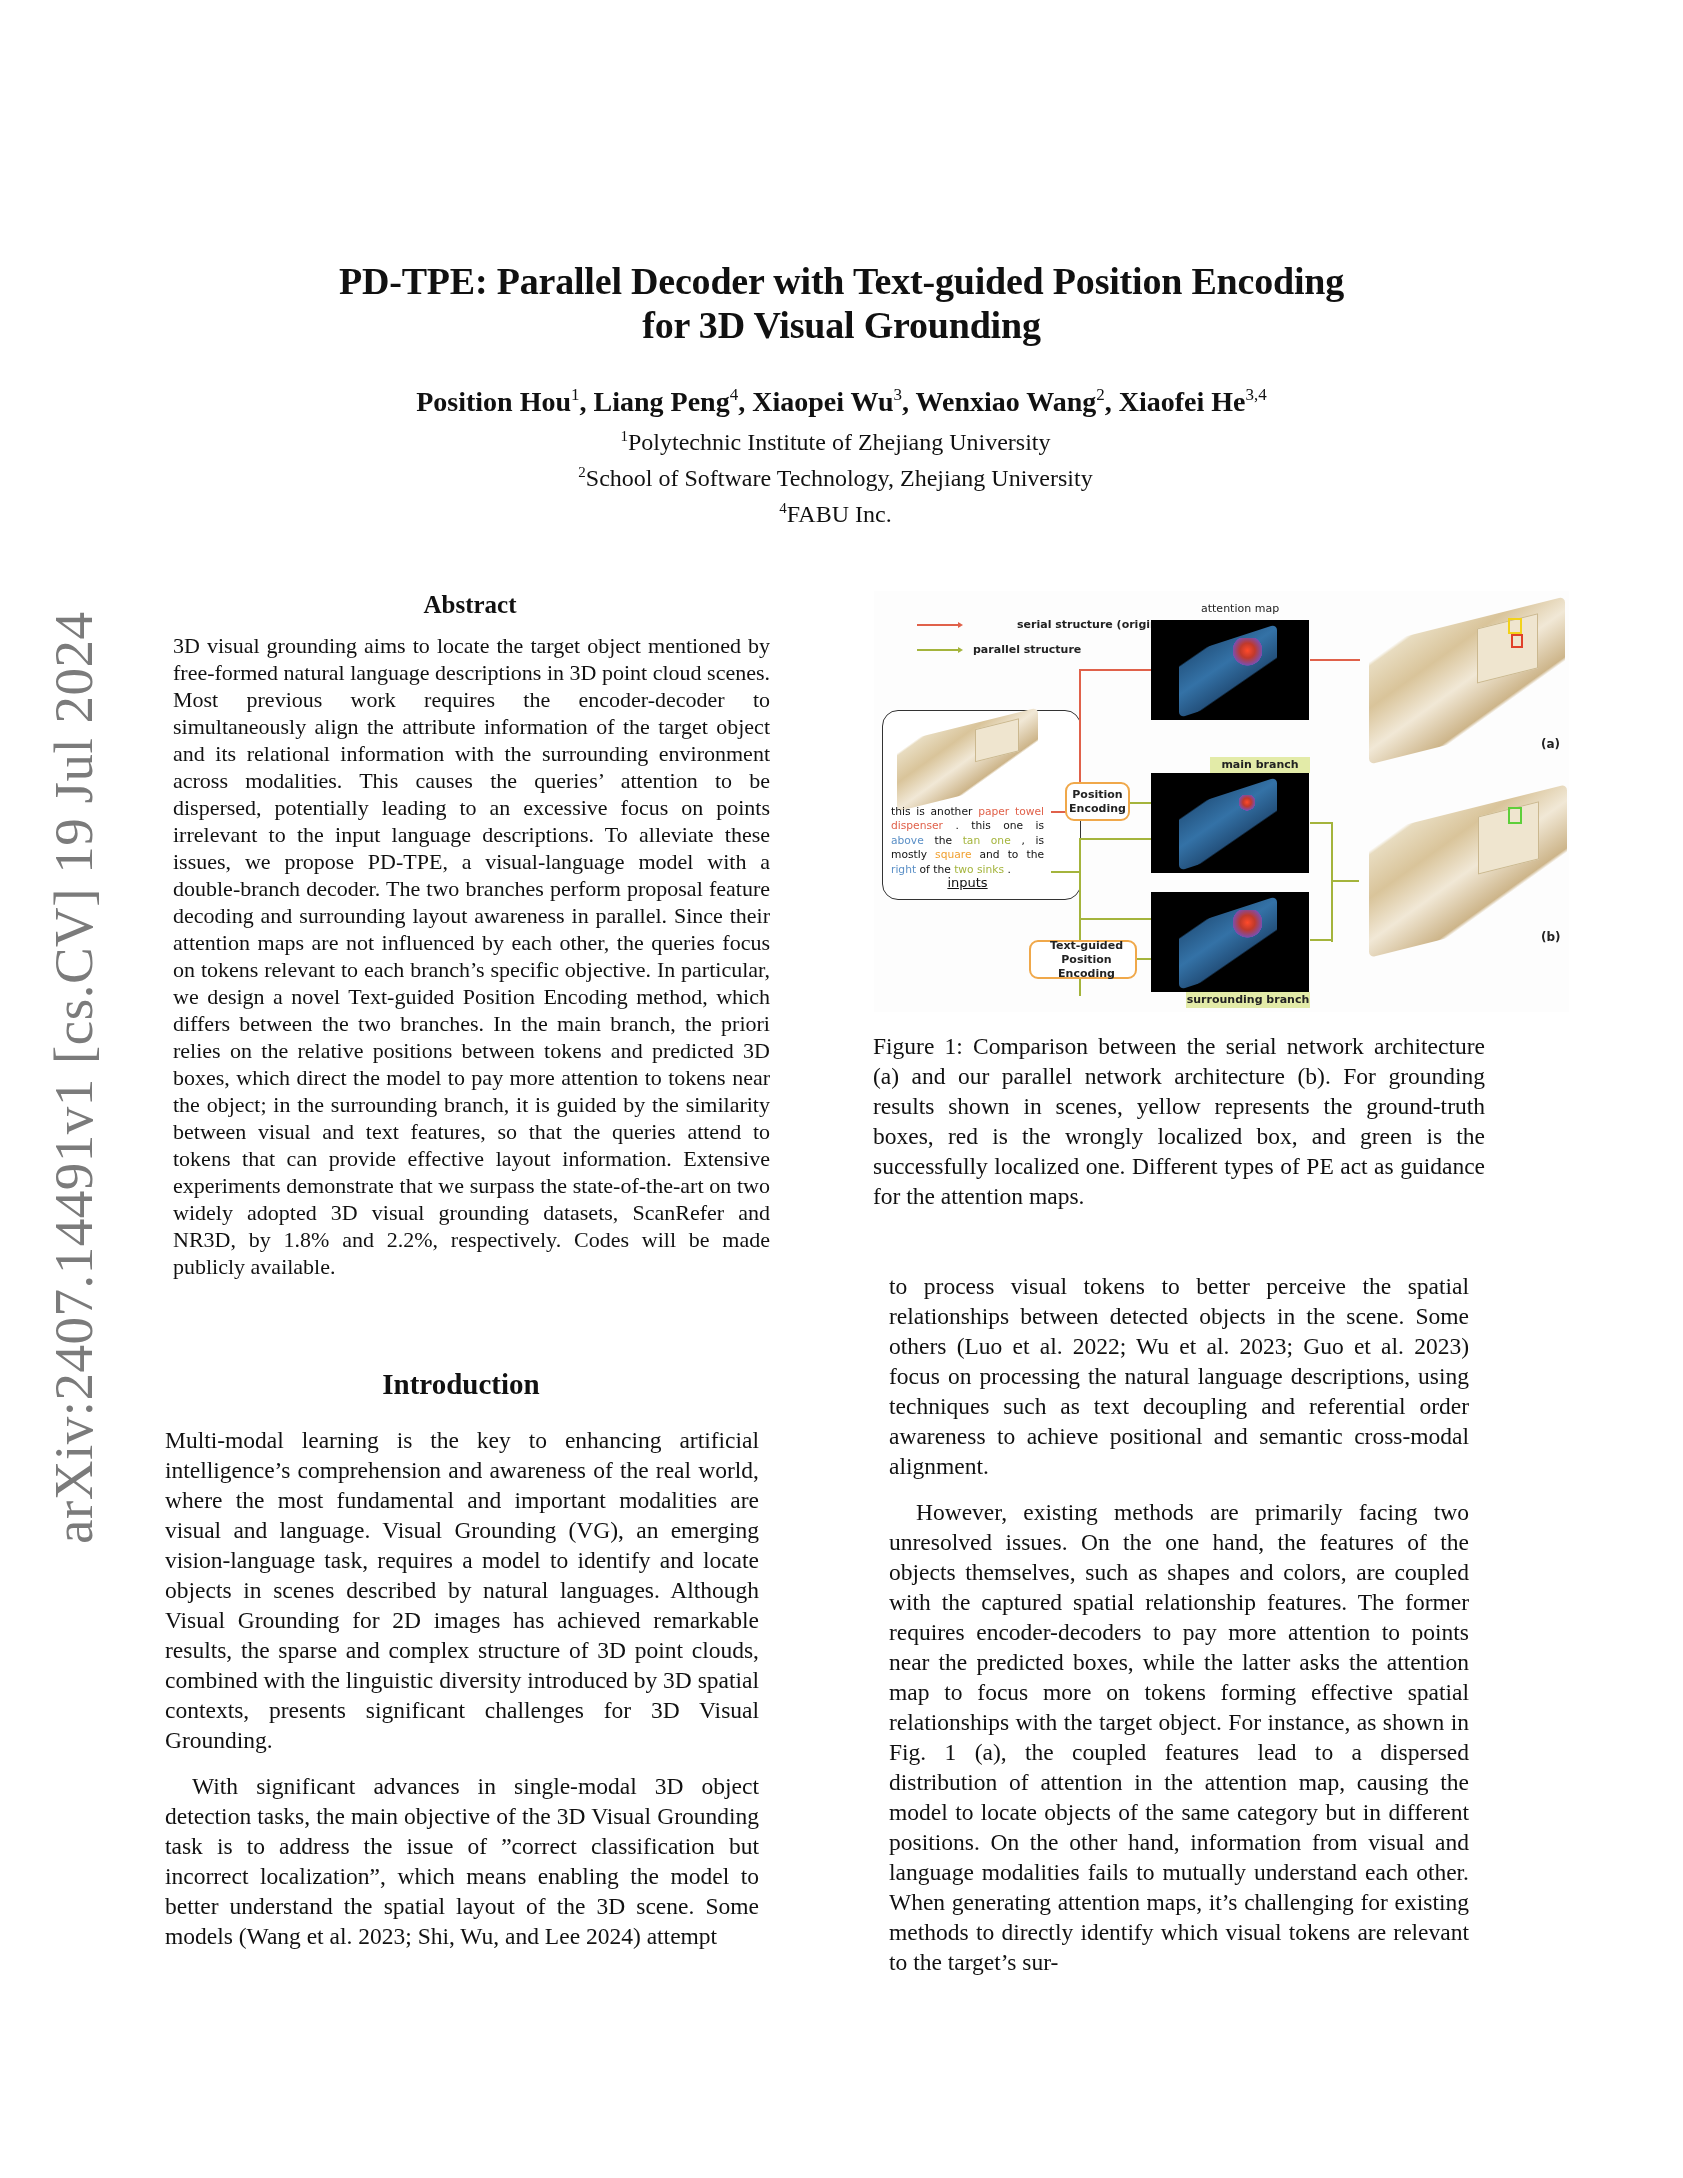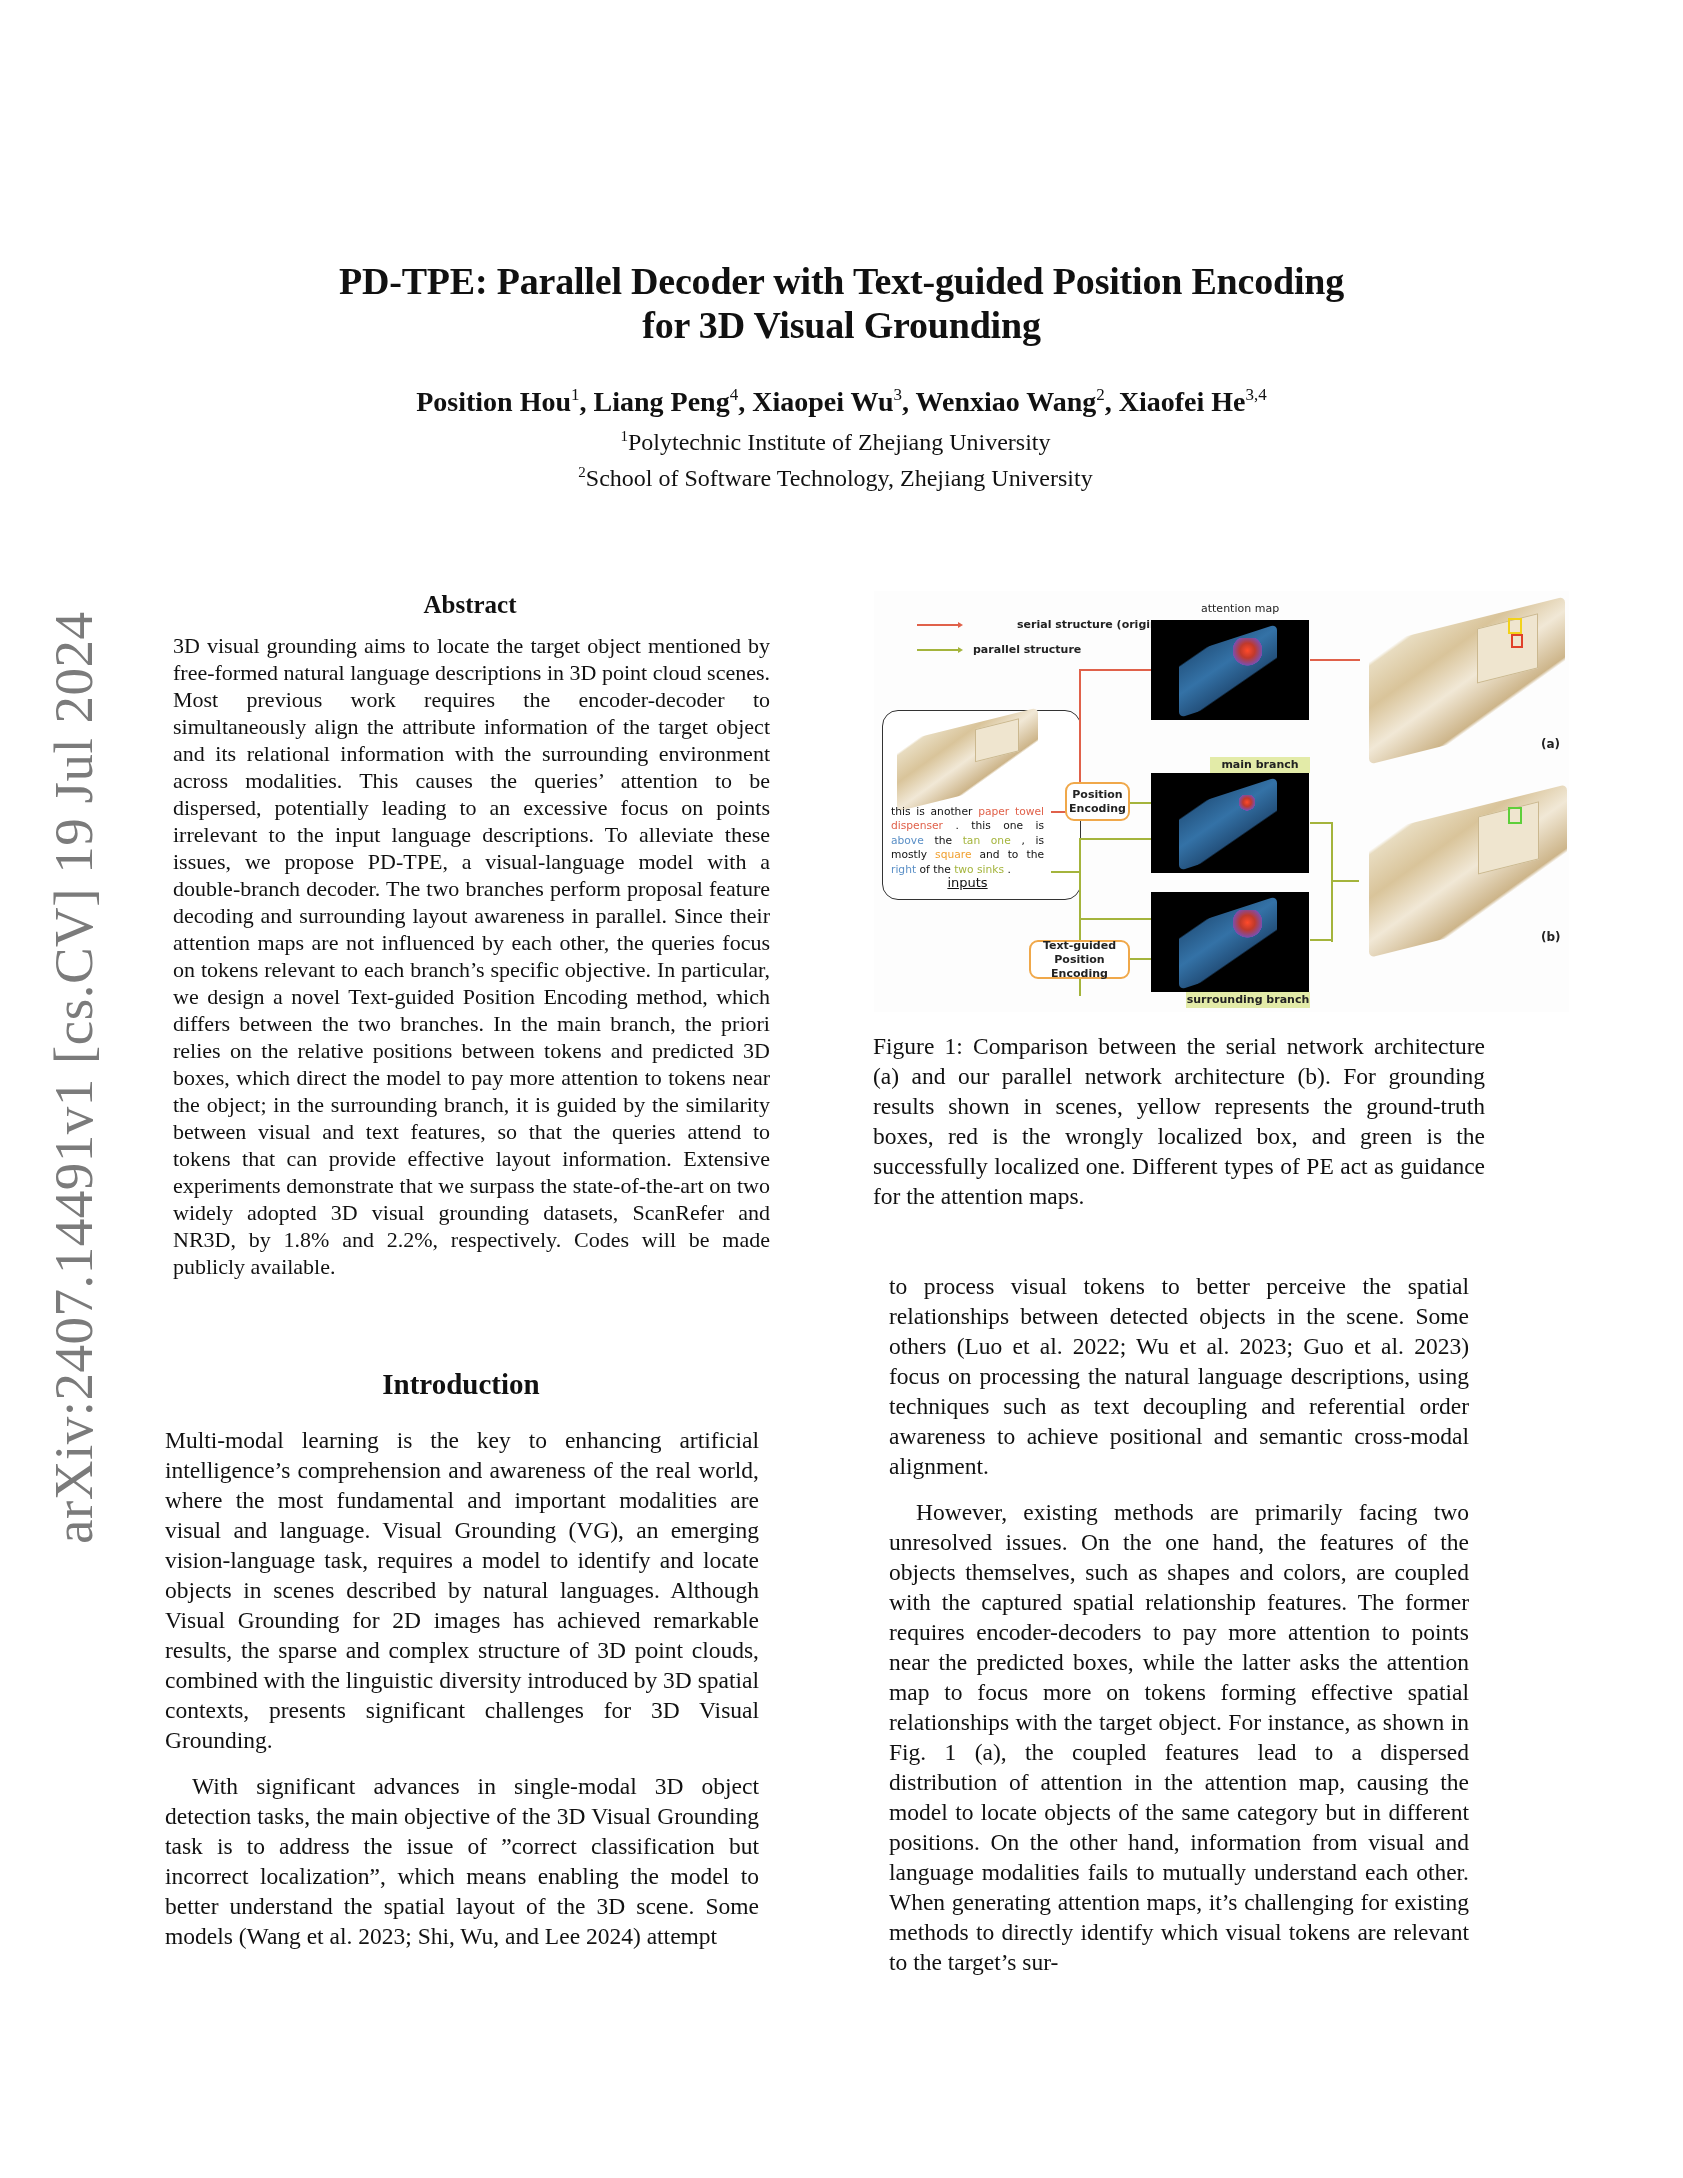--- a/index.html
+++ b/index.html
@@ -70,20 +70,21 @@
   <span><span>Position Hou</span><sup>1</sup></span>,
   <span><span>Liang Peng</span><sup>4</sup></span>,
   <span><span>Xiaopei Wu</span><sup>3</sup></span>,
   <span><span>Wenxiao Wang</span><sup>2</sup></span>,
   <span><span>Xiaofei He</span><sup>3,4</sup></span>
 </div>
 
 <div class="abs affils">
   <div><sup>1</sup><span>Polytechnic Institute of Zhejiang University</span></div>
   <div><sup>2</sup><span>School of Software Technology, Zhejiang University</span></div>
+  <div><sup>4</sup><span>FABU Inc.</span></div>
 </div>
 
 <div class="abs h-sec abstract-h">Abstract</div>
 <div class="abs abstract-body">3D visual grounding aims to locate the target object mentioned by free-formed natural language descriptions in 3D point cloud scenes. Most previous work requires the encoder-decoder to simultaneously align the attribute information of the target object and its relational information with the surrounding environment across modalities. This causes the queries’ attention to be dispersed, potentially leading to an excessive focus on points irrelevant to the input language descriptions. To alleviate these issues, we propose PD-TPE, a visual-language model with a double-branch decoder. The two branches perform proposal feature decoding and surrounding layout awareness in parallel. Since their attention maps are not influenced by each other, the queries focus on tokens relevant to each branch’s specific objective. In particular, we design a novel Text-guided Position Encoding method, which differs between the two branches. In the main branch, the priori relies on the relative positions between tokens and predicted 3D boxes, which direct the model to pay more attention to tokens near the object; in the surrounding branch, it is guided by the similarity between visual and text features, so that the queries attend to tokens that can provide effective layout information. Extensive experiments demonstrate that we surpass the state-of-the-art on two widely adopted 3D visual grounding datasets, ScanRefer and NR3D, by 1.8% and 2.2%, respectively. Codes will be made publicly available.</div>
 
 <div class="abs h-sec intro-h">Introduction</div>
 <div class="abs col-text left-body">
   <p>Multi-modal learning is the key to enhancing artificial intelligence’s comprehension and awareness of the real world, where the most fundamental and important modalities are visual and language. Visual Grounding (VG), an emerging vision-language task, requires a model to identify and locate objects in scenes described by natural languages. Although Visual Grounding for 2D images has achieved remarkable results, the sparse and complex structure of 3D point clouds, combined with the linguistic diversity introduced by 3D spatial contexts, presents significant challenges for 3D Visual Grounding.</p>
   <p class="indent">With significant advances in single-modal 3D object detection tasks, the main objective of the 3D Visual Grounding task is to address the issue of ”correct classification but incorrect localization”, which means enabling the model to better understand the spatial layout of the 3D scene. Some models (Wang et al. 2023; Shi, Wu, and Lee 2024) attempt</p>
 </div>
@@ -141,21 +142,21 @@
       <div class="hot"></div>
   </div>
   <div class="branch-tag" style="left:312px; top:401px; width:124px;">surrounding branch</div>
 
   <div class="pe-box" style="left:191px; top:191px; width:61px; height:35px;">
     <div>
         <div>Position</div>
         <div>Encoding</div>
       </div>
   </div>
-  <div class="pe-box" style="left:155px; top:349px; width:97px; height:35px;">
+  <div class="pe-box" style="left:155px; top:349px; width:97px; height:35px;padding-left:7px;">
     <div>
         <div>Text-guided</div>
         <div>Position Encoding</div>
       </div>
   </div>
 
   <div class="scene" style="left:495px; top:30px; width:196px; height:119px;"></div>
   <div class="gt-box" style="left:634px; top:27px; width:10px; height:12px;"></div>
   <div class="bad-box" style="left:637px; top:43px; width:8px; height:10px;"></div>
   <div class="sub-label" style="left:667px; top:146px;">(a)</div>

